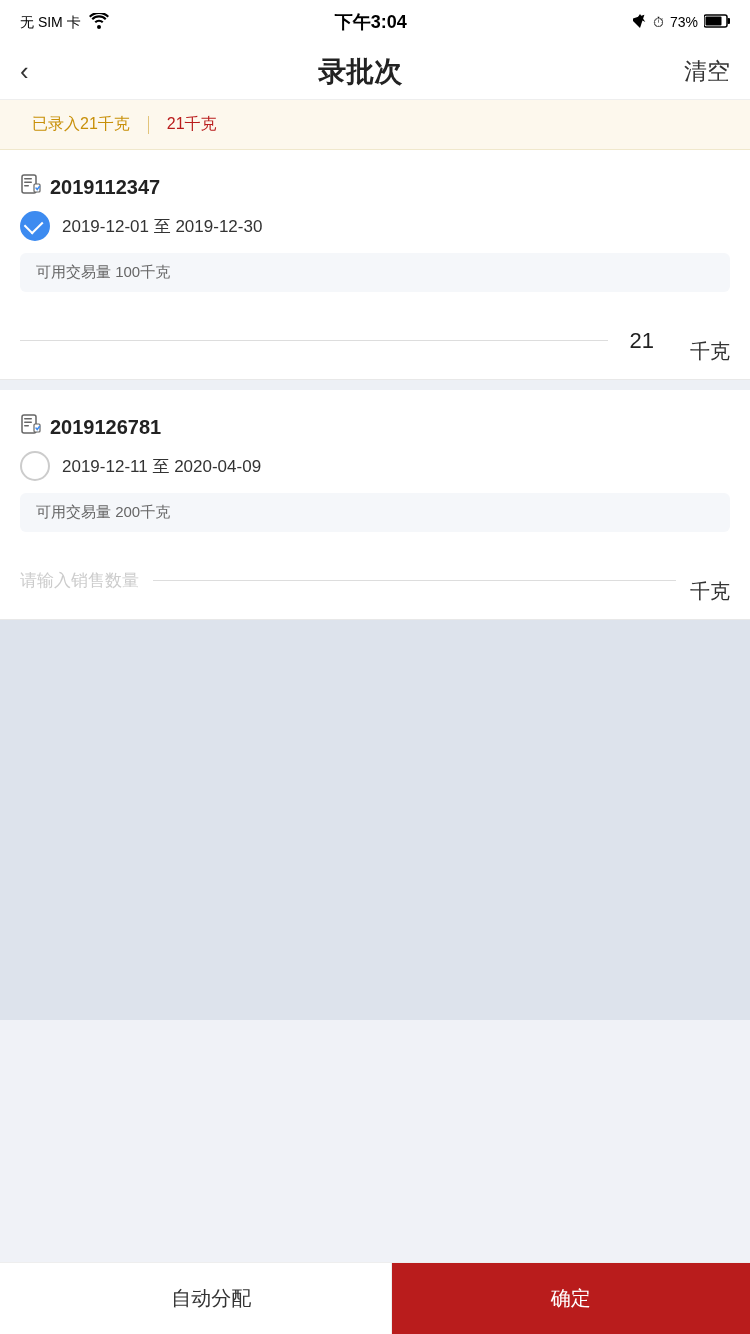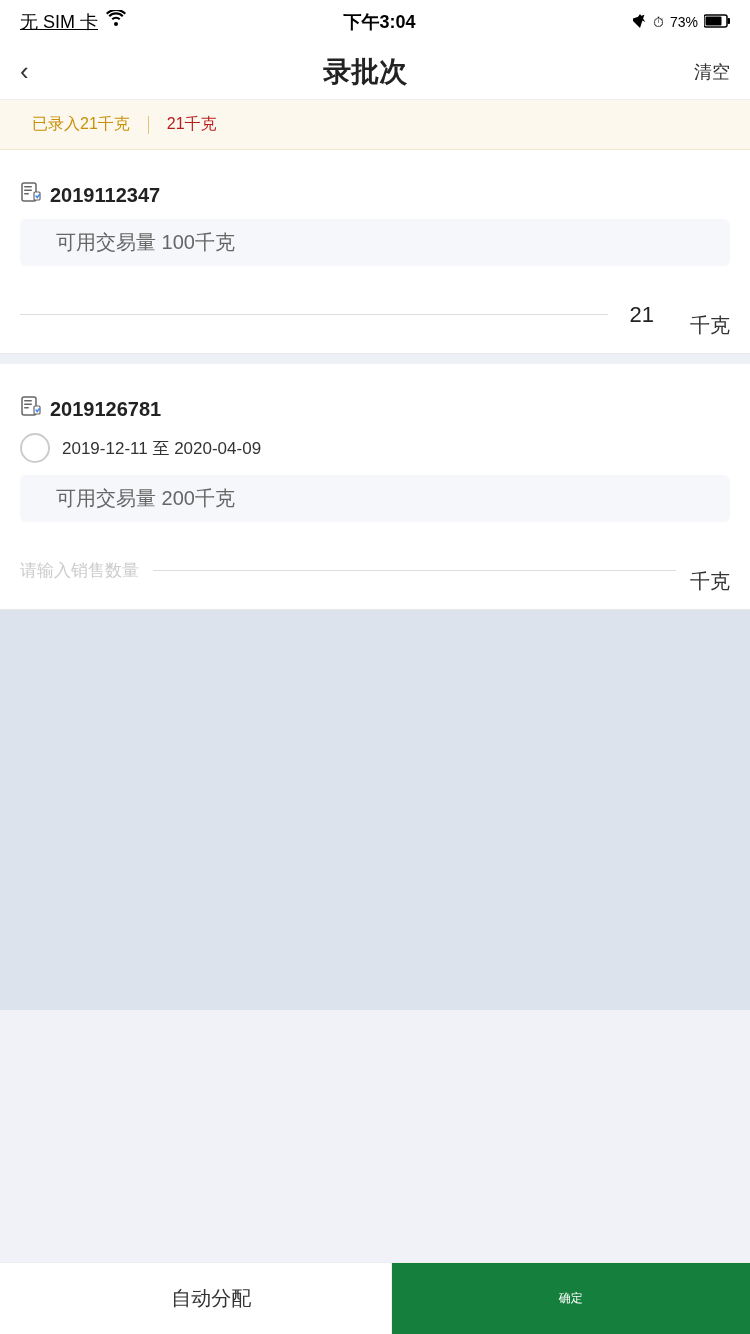--- a/index.html
+++ b/index.html
@@ -18,25 +18,24 @@
       height: 44px;
       display: flex;
       align-items: center;
       justify-content: space-between;
       padding: 0 20px;
       font-size: 15px;
       font-weight: 500;
     }
     .status-left {
       display: flex;
-      align-items: flex-start;
+      align-items: flex-end;
       gap: 8px;
-      font-size: 18px;
+      font-size: 14px;
       color: #000;
-      text-decoration: underline;
     }
     .status-center {
       font-size: 18px;
       font-weight: 600;
       color: #000;
     }
     .status-right {
       display: flex;
       align-items: center;
       gap: 6px;
@@ -59,21 +58,21 @@
       color: #333;
       cursor: pointer;
       padding: 4px 8px 4px 0;
     }
     .nav-title {
       font-size: 28px;
       font-weight: 600;
       color: #222;
     }
     .nav-action {
-      font-size: 18px;
+      font-size: 23px;
       color: #333;
       cursor: pointer;
     }
 
     
     .summary-bar {
       background: #fdf8ed;
       padding: 14px 32px;
       display: flex;
       align-items: center;
@@ -100,21 +99,21 @@
 
     
     .card {
       background: #fff;
       margin-top: 0;
     }
 
     
     .batch-item {
       background: #fff;
-      padding: 32px 20px 0 20px;
+      padding: 24px 20px 0 20px;
     }
     .batch-header {
       display: flex;
       align-items: center;
       gap: 8px;
       margin-bottom: 10px;
     }
     .batch-icon {
       font-size: 20px;
       color: #555;
@@ -159,23 +158,22 @@
       color: #333;
     }
     .avail-box {
       background: #f5f7fa;
       border-radius: 6px;
       padding: 10px 16px;
       margin-bottom: 14px;
       margin-left: 0;
     }
     .avail-text {
-      font-size: 20px;
+      font-size: 15px;
       color: #666;
-      margin-left: 20px;
     }
 
     
     .qty-row {
       display: flex;
       align-items: center;
       justify-content: flex-end;
       padding: 10px 20px 14px 20px;
       gap: 12px;
       background: #fff;
@@ -241,23 +239,23 @@
       cursor: pointer;
       border: none;
       border-right: 1px solid #eee;
       padding-left: 32px;
     }
     .btn-confirm {
       flex: 1;
       display: flex;
       align-items: center;
       justify-content: center;
-      font-size: 12px;
+      font-size: 20px;
       color: #fff;
-      background: #15803d;
+      background: #b91c1c;
       cursor: pointer;
       border: none;
     }
 
     .content-scroll {
       padding-bottom: 72px;
     }
   </style>
 </head>
 <body>
@@ -313,20 +311,24 @@
             <rect x="2" y="1" width="14" height="18" rx="2" stroke="#666" stroke-width="1.5" fill="none"></rect>
             <rect x="4" y="4" width="8" height="1.5" rx="0.75" fill="#666"></rect>
             <rect x="4" y="7.5" width="8" height="1.5" rx="0.75" fill="#666"></rect>
             <rect x="4" y="11" width="5" height="1.5" rx="0.75" fill="#666"></rect>
             <rect x="14" y="10" width="6" height="8" rx="1" fill="#fff" stroke="#666" stroke-width="1.2"></rect>
             <path d="M16 14 L17.2 15.5 L19.5 12.5" stroke="#3d8bf0" stroke-width="1.5" stroke-linecap="round" fill="none"></path>
           </svg>
         </span>
         <span class="batch-number">2019112347</span>
       </div>
+      <div class="batch-date-row">
+        <div class="radio-btn checked"></div>
+        <span class="batch-date">2019-12-01 至 2019-12-30</span>
+      </div>
       <div class="avail-box">
         <span class="avail-text">可用交易量 100千克</span>
       </div>
     </div>
 
     <div class="qty-row">
       <div style="flex:1; border-bottom:1px solid #ddd; margin-right:10px;"></div>
       <span class="qty-number">21</span>
       <span style="width:12px;"></span>
       <span class="qty-unit">千克</span>

